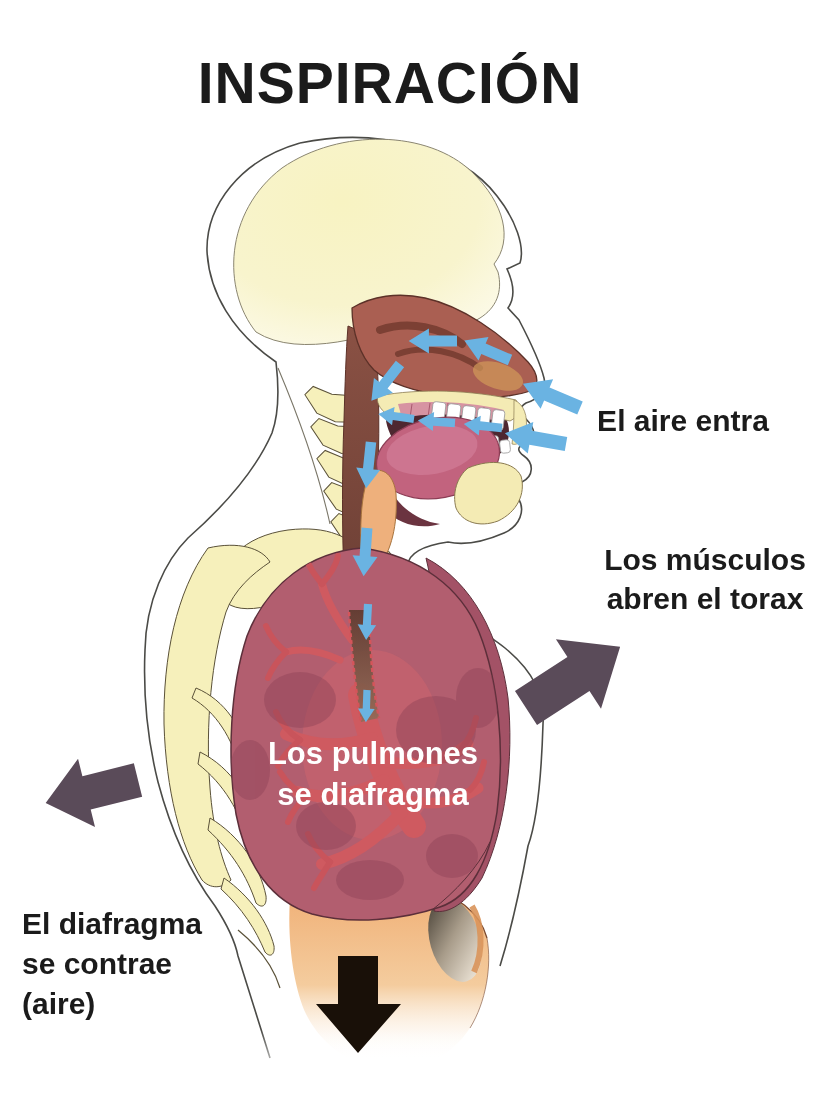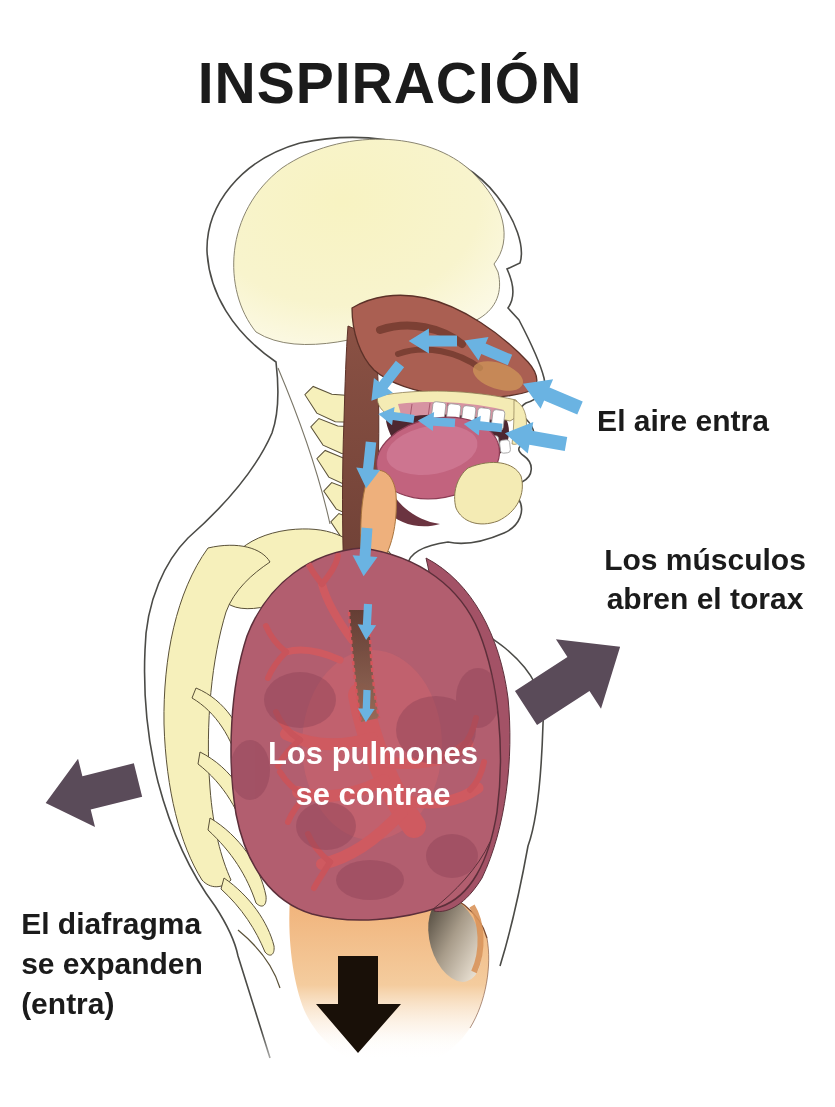--- a/index.html
+++ b/index.html
@@ -283,22 +283,22 @@
 
 <div id="muscles-label" class="lbl">
   <div>Los músculos</div>
   <div>abren el torax</div>
 </div>
 
 <div id="air-label" class="lbl">El aire entra</div>
 
 <div id="lungs-label" class="lbl">
   <div>Los pulmones</div>
-  <div>se contrae</div>
+  <div>se diafragma</div>
 </div>
 
 <div id="diaphragm-label" class="lbl">
   <div>El diafragma</div>
-  <div>se expanden</div>
-  <div>(entra)</div>
+  <div>se contrae</div>
+  <div>(aire)</div>
 </div>
 
 </div>
 
 </body></html>

